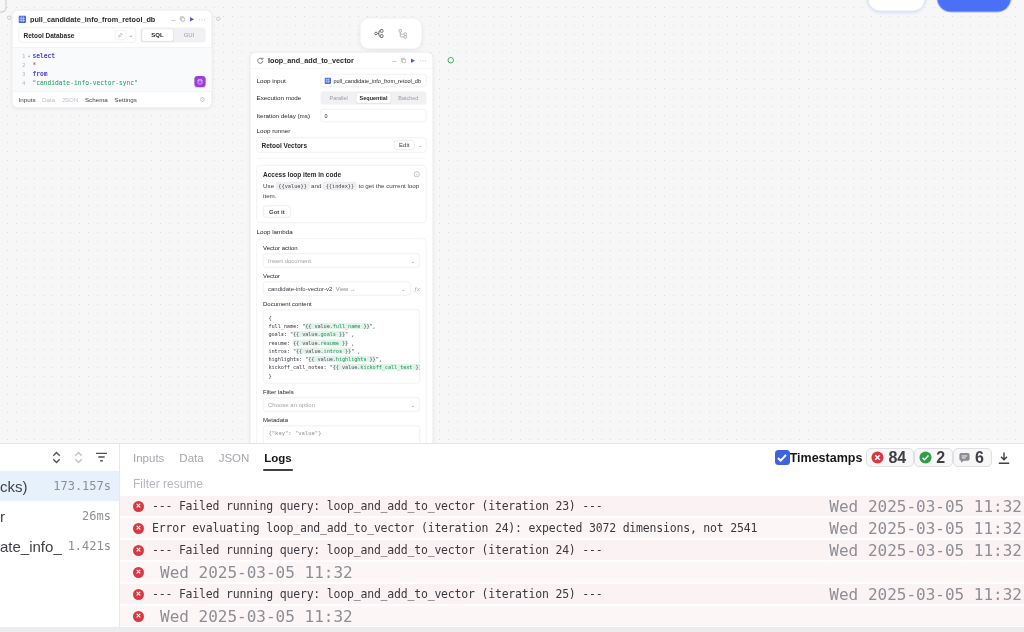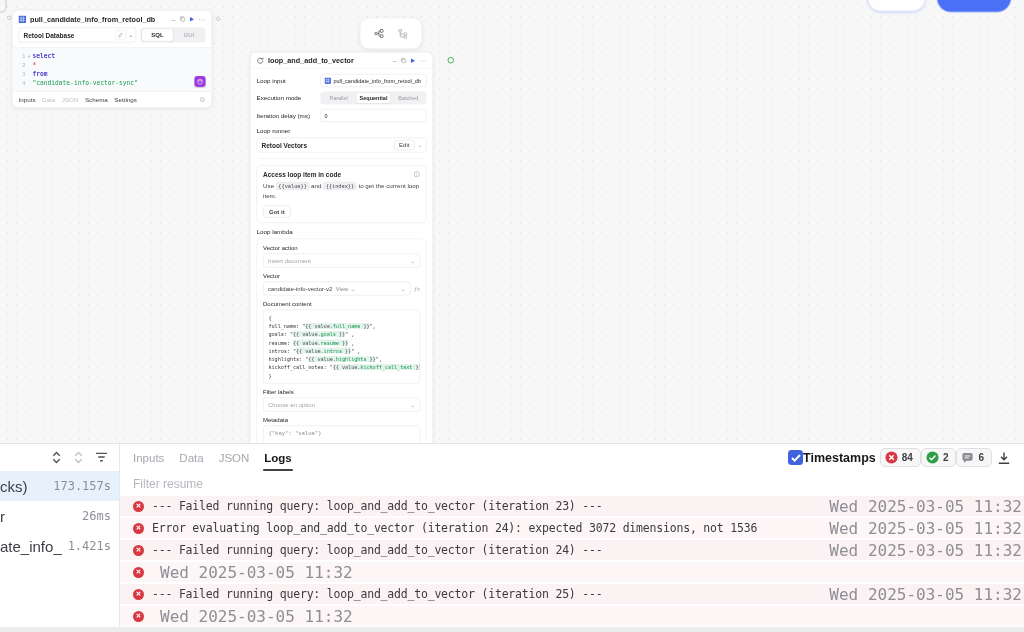--- a/index.html
+++ b/index.html
@@ -147,21 +147,21 @@
   .ltab.active { color:#18181b; font-weight:bold; }
   .ltab.active::after { content:""; position:absolute; left:-1px; right:-1px;
     bottom:0; height:2px; background:#3f3f46; border-radius:1px; }
   .lctr { margin-left:auto; display:flex; align-items:center; 
     padding-bottom:4px; }
   .cbx { width:15px; height:15px; border-radius:3.5px; background:#3e63dd;
     display:flex; align-items:center; justify-content:center; }
   .ts-label { font-size:12.5px; font-weight:bold; color:#18181b; margin-right:4px; }
   .bdg { display:inline-flex; align-items:center; gap:4px; height:19px;
     padding:0 7px 0 4px; border:1px solid #e0e0e4; border-radius:5px;
-    background:#f7f7f8; font-size:10px; color:#3f3f46; font-weight:bold; }
+    background:#f7f7f8; font-size:16px; color:#3f3f46; font-weight:bold; }
   .dl { margin-left:5px; display:flex; }
   .lfilter { height:25px; display:flex; align-items:center; padding:0 13px;
     font-size:12px; color:#b6b6be; }
   .lrows { flex:1; overflow:hidden; }
   .lrow { height:22px; display:flex; align-items:center; padding:0 2px 0 13px;
     background:#fbf3f3; border-bottom:2px solid #fff;
     font-family:"DejaVu Sans Mono", monospace; }
   .lrow:nth-child(even) { background:#fcf6f6; }
   .ric { width:11px; height:11px; border-radius:50%; background:#d93843; flex:none;
     margin-right:8px; display:flex; align-items:center; justify-content:center; }
@@ -476,21 +476,21 @@
     </div>
     <div class="lfilter">Filter resume</div>
     <div class="lrows" id="lrows">
         <div class="lrow">
           <span class="ric"></span>
           <span class="ltxt">--- Failed running query: loop_and_add_to_vector (iteration 23) ---</span>
           <span class="ltime">Wed 2025-03-05 11:32</span>
         </div>
         <div class="lrow">
           <span class="ric"></span>
-          <span class="ltxt">Error evaluating loop_and_add_to_vector (iteration 24): expected 3072 dimensions, not 1536</span>
+          <span class="ltxt">Error evaluating loop_and_add_to_vector (iteration 24): expected 3072 dimensions, not 2541</span>
           <span class="ltime">Wed 2025-03-05 11:32</span>
         </div>
         <div class="lrow">
           <span class="ric"></span>
           <span class="ltxt">--- Failed running query: loop_and_add_to_vector (iteration 24) ---</span>
           <span class="ltime">Wed 2025-03-05 11:32</span>
         </div>
         <div class="lrow">
           <span class="ric"></span>
           <span class="ltime">Wed 2025-03-05 11:32</span>

